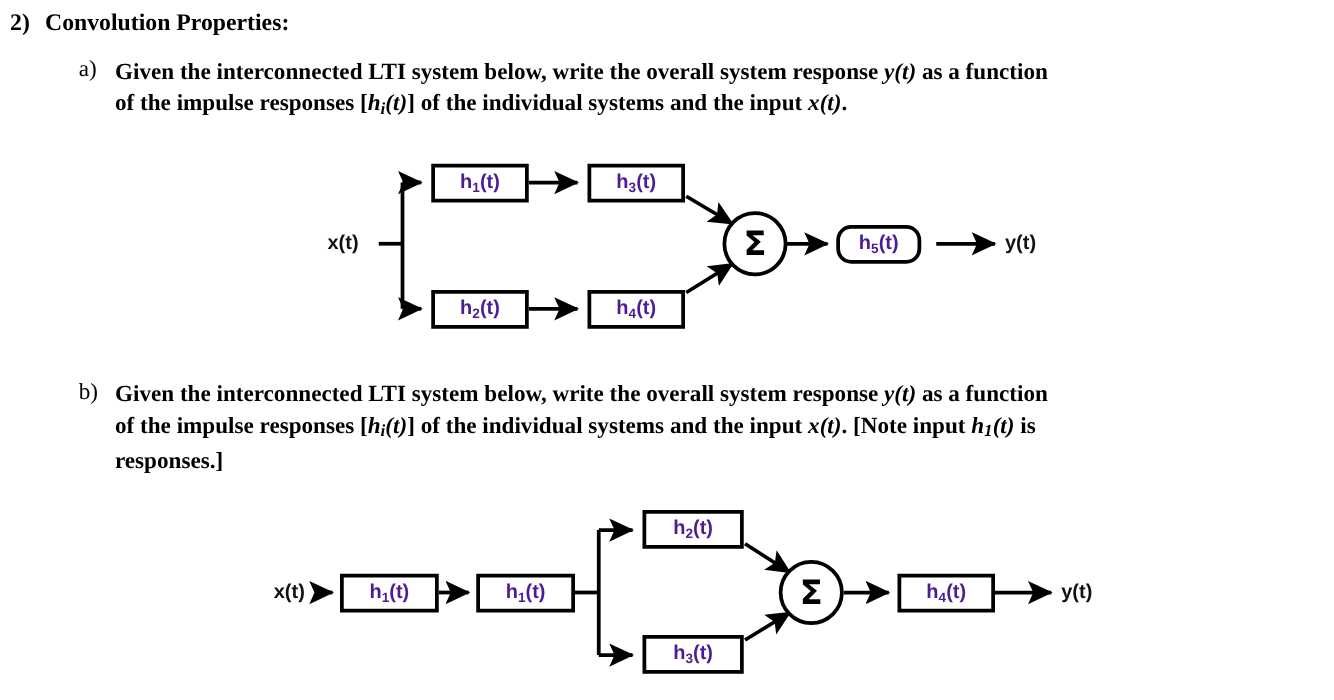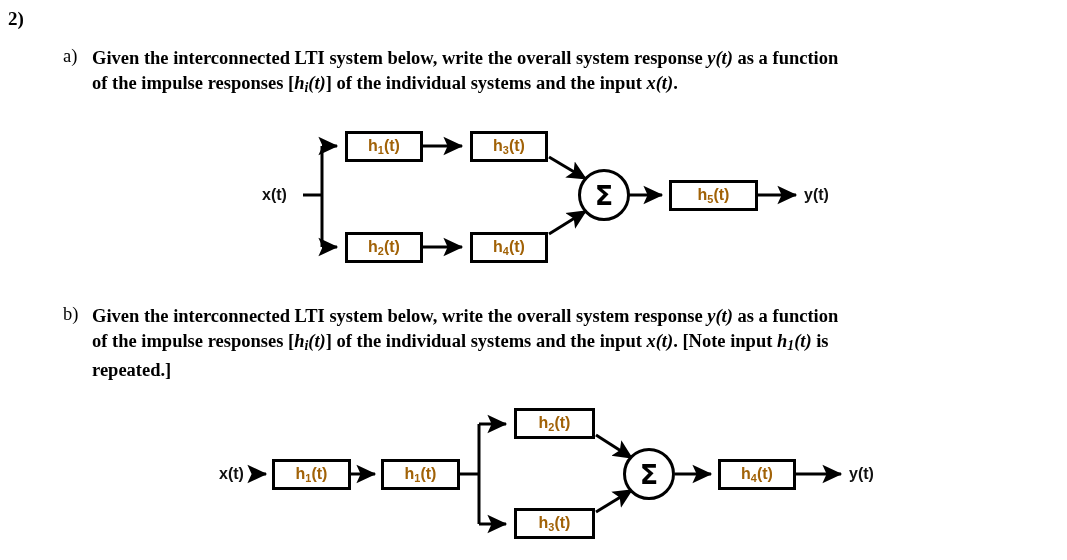--- a/index.html
+++ b/index.html
@@ -68,21 +68,21 @@
     position: absolute;
     box-sizing: border-box;
     border: 3px solid #000000;
     background: #ffffff;
     display: flex;
     align-items: center;
     justify-content: center;
     font-family: "Liberation Sans", "DejaVu Sans", sans-serif;
     font-weight: bold;
     font-size: 16px;
-    color: #a16207;
+    color: #4c1d95;
     letter-spacing: 0px;
   }
   .blk .sub {
     font-size: 0.68em;
     vertical-align: -0.32em;
     font-weight: bold;
   }
 
   
   .sumnode {
@@ -110,32 +110,33 @@
     color: #111111;
     white-space: nowrap;
   }
 </style>
 </head>
 <body>
 
 <div id="page">
 
   <span class="q-number">2)</span>
+  <span class="q-title">Convolution Properties:</span>
 
   <span class="sub-marker" style="left:63px; top:46px;">a)</span>
   <div class="sub-body" style="left:92px; top:46px; width:950px;">
     <span>Given the interconnected LTI system below, write the overall system response </span><span class="ital">y(t)</span><span> as a function</span><br>
     <span>of the impulse responses [</span><span class="ital">h</span><span class="sub-i">i</span><span class="ital">(t)</span><span>] of the individual systems and the input </span><span class="ital">x(t)</span><span>.</span>
   </div>
 
   <span class="sub-marker" style="left:63px; top:304px;">b)</span>
   <div class="sub-body" style="left:92px; top:304px; width:960px;">
     <span>Given the interconnected LTI system below, write the overall system response </span><span class="ital">y(t)</span><span> as a function</span><br>
     <span>of the impulse responses [</span><span class="ital">h</span><span class="sub-i">i</span><span class="ital">(t)</span><span>] of the individual systems and the input </span><span class="ital">x(t)</span><span>.  [Note input </span><span class="ital">h</span><span class="sub-i">1</span><span class="ital">(t)</span><span> is</span><br>
-    <span>repeated.]</span>
+    <span>responses.]</span>
   </div>
 
   <div class="diagram">
     <svg width="1067" height="560" viewBox="0 0 1067 560" xmlns="http://www.w3.org/2000/svg">
       <defs>
         <marker id="ah" markerWidth="7" markerHeight="7" refX="6.2" refY="3.5" orient="auto" markerUnits="strokeWidth">
           <path d="M0,0.4 L6.6,3.5 L0,6.6 L1.4,3.5 Z" fill="#000000"></path>
         </marker>
       </defs>
 
@@ -200,21 +201,21 @@
   <div class="blk" style="left:345px; top:232px; width:78px; height:31px;">
     <span><span>h</span><span class="sub">2</span><span>(t)</span></span>
   </div>
 
   <div class="blk" style="left:470px; top:232px; width:78px; height:31px;">
     <span><span>h</span><span class="sub">4</span><span>(t)</span></span>
   </div>
 
   <div class="sumnode" style="left:578px; top:169px; width:52px; height:52px;">Σ</div>
 
-  <div class="blk" style="left:669px; top:180px; width:89px; height:31px;">
+  <div class="blk" style="left:669px; top:180px; width:68px; height:31px;border-radius:12px;">
     <span><span>h</span><span class="sub">5</span><span>(t)</span></span>
   </div>
 
   <div class="siglabel" style="left:804px; top:186px;">y(t)</div>
 
   <div class="siglabel" style="left:219px; top:465px;">x(t)</div>
 
   <div class="blk" style="left:272px; top:459px; width:79px; height:31px;">
     <span><span>h</span><span class="sub">1</span><span>(t)</span></span>
   </div>

